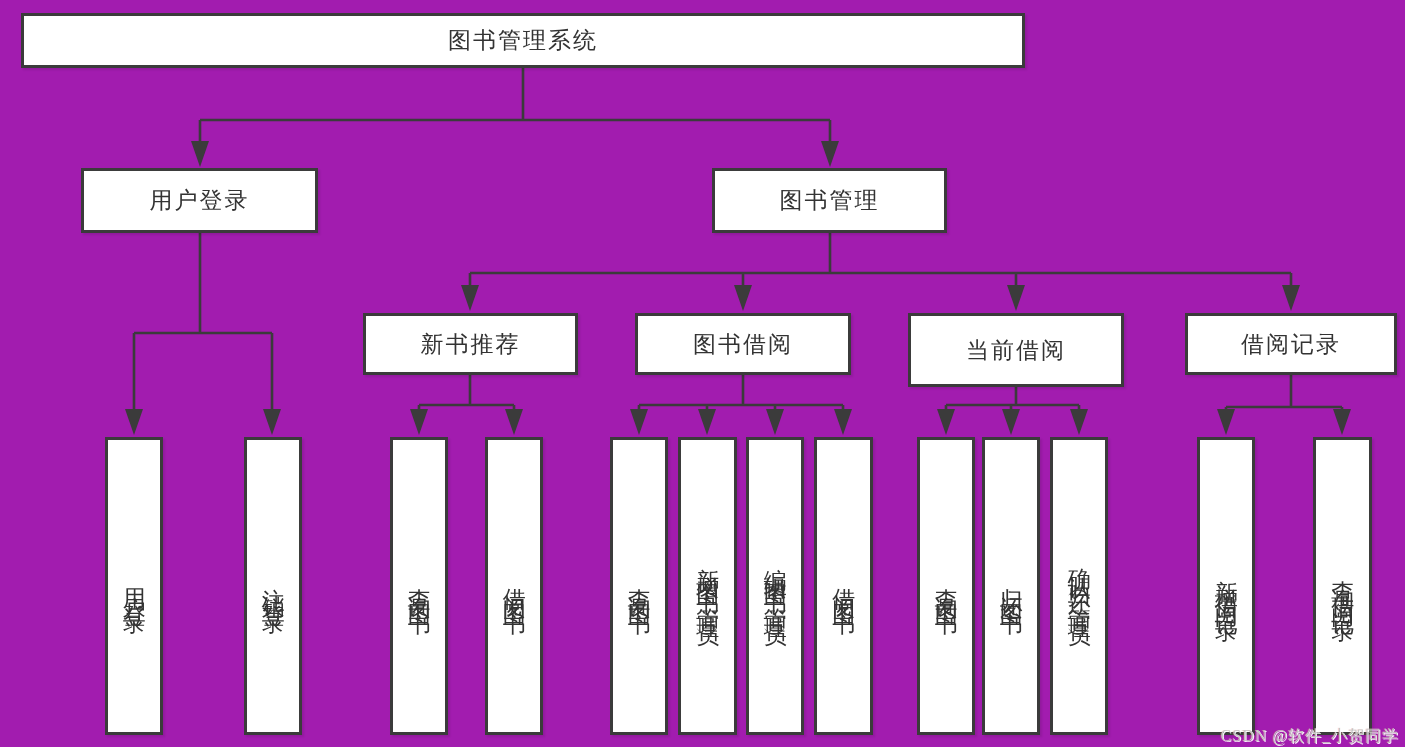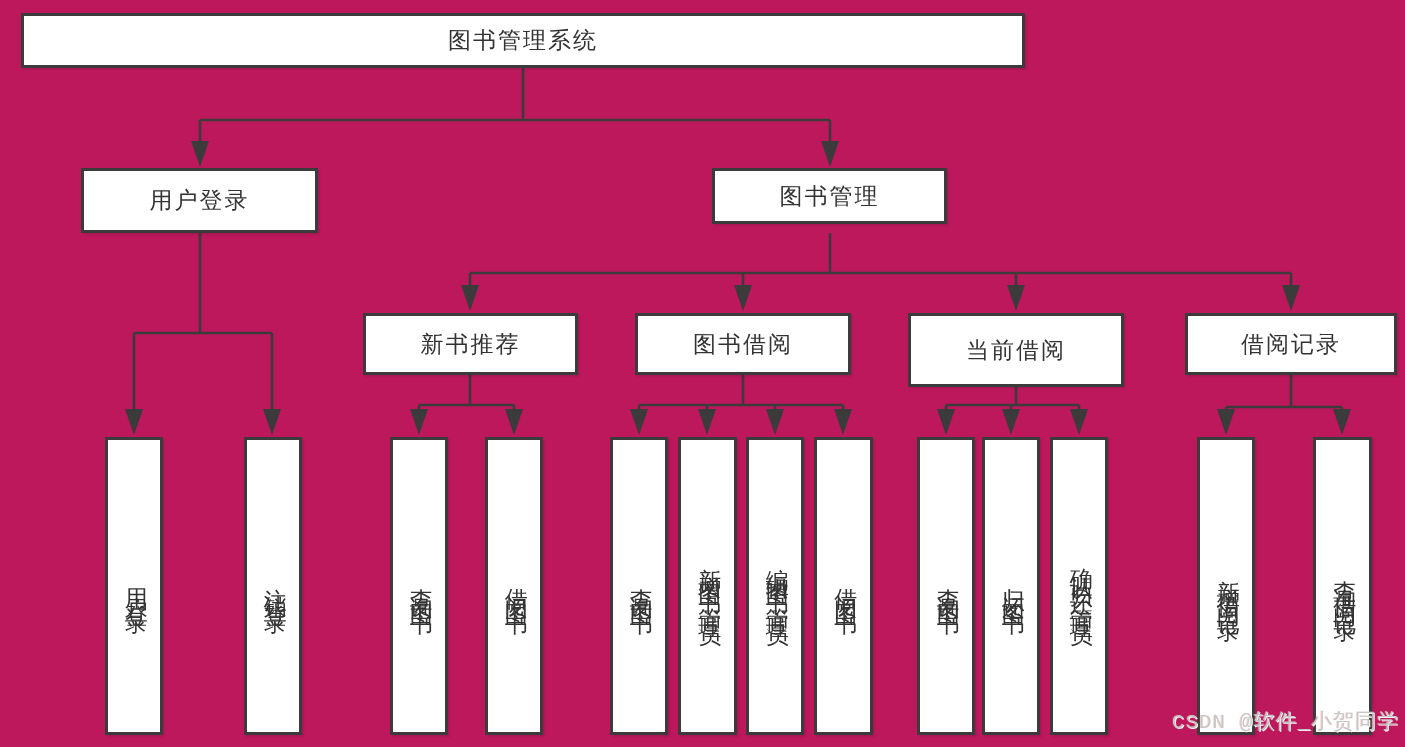--- a/index.html
+++ b/index.html
@@ -1,20 +1,20 @@
 <!DOCTYPE html>
 <html><head>
 <meta charset="utf-8">
 <style>
   html,body{margin:0;padding:0;background:#ffffff;}
   .canvas{
     position:relative;
     width:1405px;height:747px;
-    background:#be185d;
-    font-family:Liberation Mono, monospace;
+    background:#a21caf;
+    font-family:Liberation Serif, serif;
     overflow:hidden;
   }
   .wires{position:absolute;left:0;top:0;z-index:0;}
   .node{
     position:absolute;
     box-sizing:border-box;
     border:3px solid #3b3b3b;
     background:#ffffff;
     color:#333333;
     display:flex;align-items:center;justify-content:center;
@@ -25,23 +25,23 @@
   }
   .vnode span{
     writing-mode:vertical-rl;
     text-orientation:mixed;
     letter-spacing:8px;
     line-height:1.1;
     white-space:nowrap;
   }
   .watermark{
     position:absolute;
-    right:6px;bottom:12px;
+    right:6px;bottom:0;
     z-index:2;
-    font-size:21px;
+    font-size:16px;
     color:#c6c6c6;
     letter-spacing:1px;
     text-shadow:1px 1px 0 rgba(255,255,255,0.95), -1px 0 0 rgba(235,120,110,0.30);
   }
 </style>
 </head>
 <body>
 
 <div class="canvas">
 
@@ -81,21 +81,21 @@
       <polygon points="1002,409 1020,409 1011,435"></polygon>
       <polygon points="1070,409 1088,409 1079,435"></polygon>
       <polygon points="1217,409 1235,409 1226,435"></polygon>
       <polygon points="1333,409 1351,409 1342,435"></polygon>
     </g>
   </svg>
 
   <div class="node" style="left:21px;top:13px;width:1004px;height:55px">图书管理系统</div>
 
   <div class="node" style="left:81px;top:168px;width:237px;height:65px">用户登录</div>
-  <div class="node" style="left:712px;top:168px;width:235px;height:56px">图书管理</div>
+  <div class="node" style="left:712px;top:168px;width:235px;height:65px">图书管理</div>
 
   <div class="node" style="left:363px;top:313px;width:215px;height:62px">新书推荐</div>
   <div class="node" style="left:635px;top:313px;width:216px;height:62px">图书借阅</div>
   <div class="node" style="left:908px;top:313px;width:216px;height:74px">当前借阅</div>
   <div class="node" style="left:1185px;top:313px;width:212px;height:62px">借阅记录</div>
 
   <div class="node vnode" style="left:105px;top:437px;width:58px;height:298px">
     <span>用户登录</span>
   </div>
   <div class="node vnode" style="left:244px;top:437px;width:58px;height:298px">

